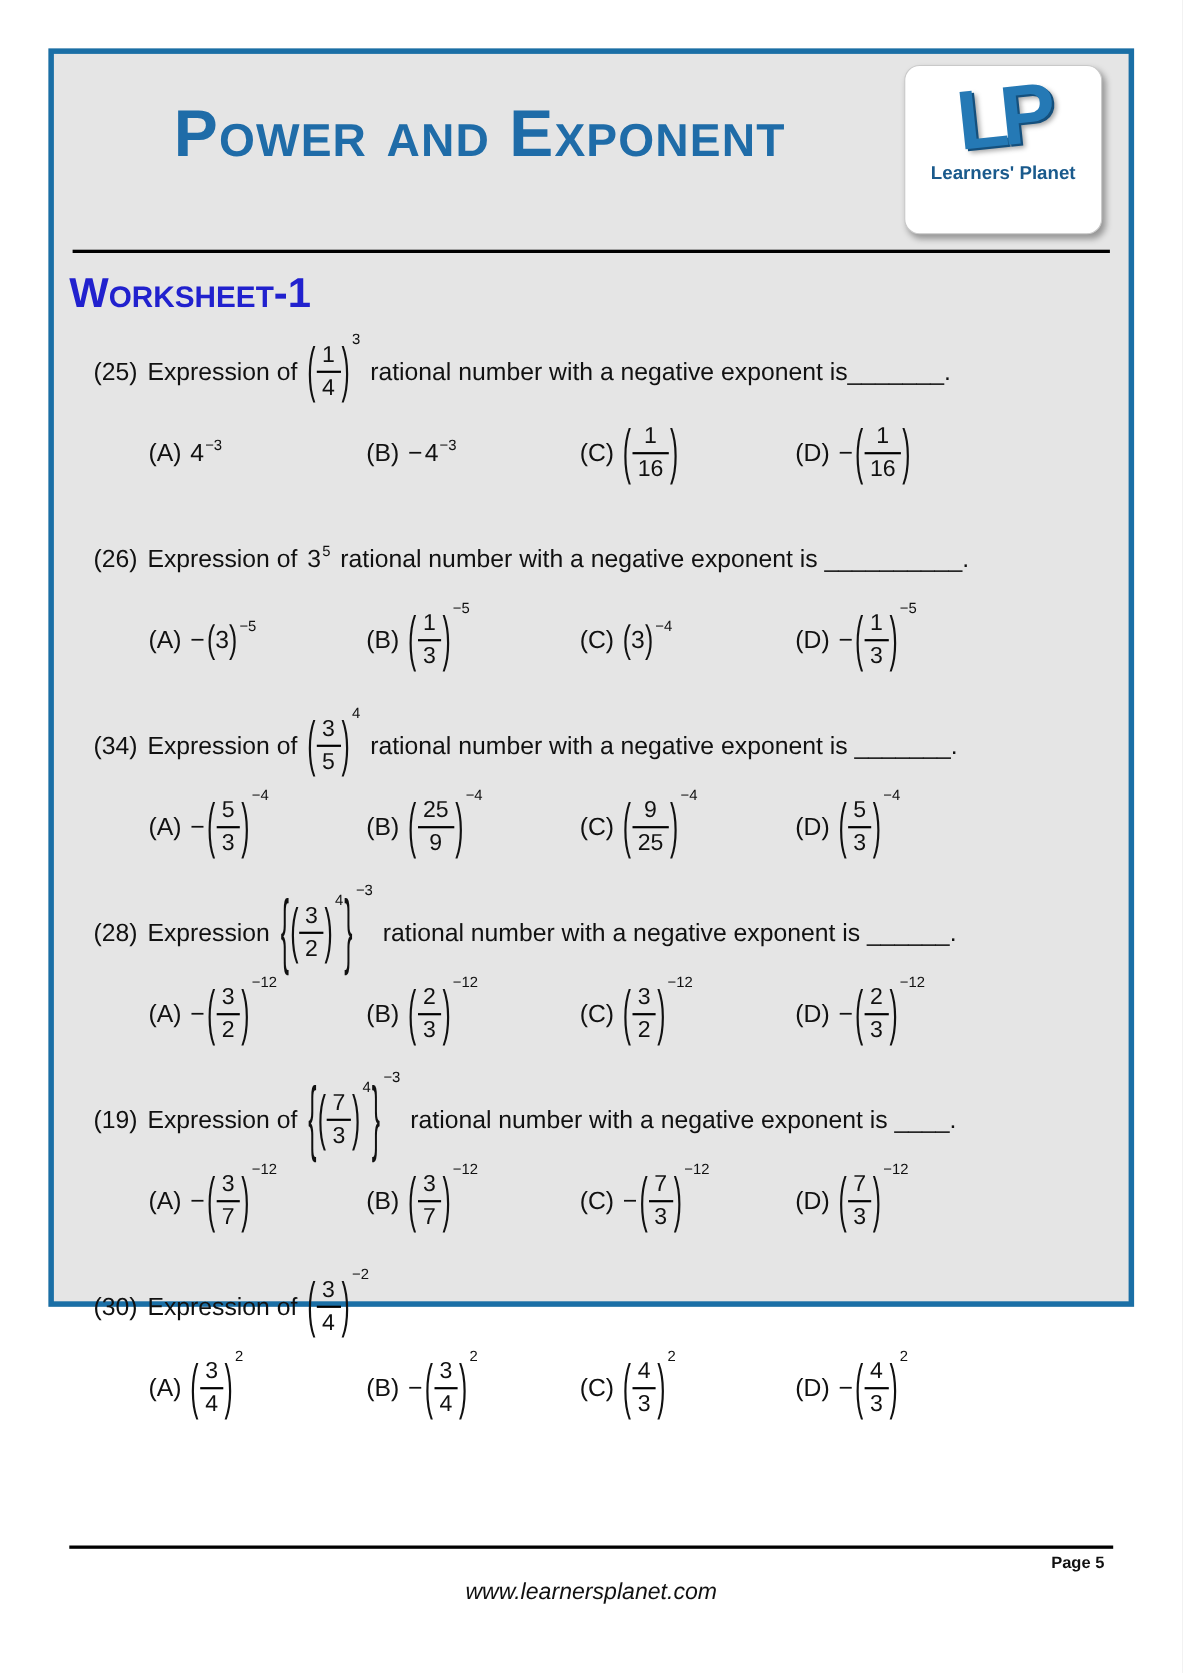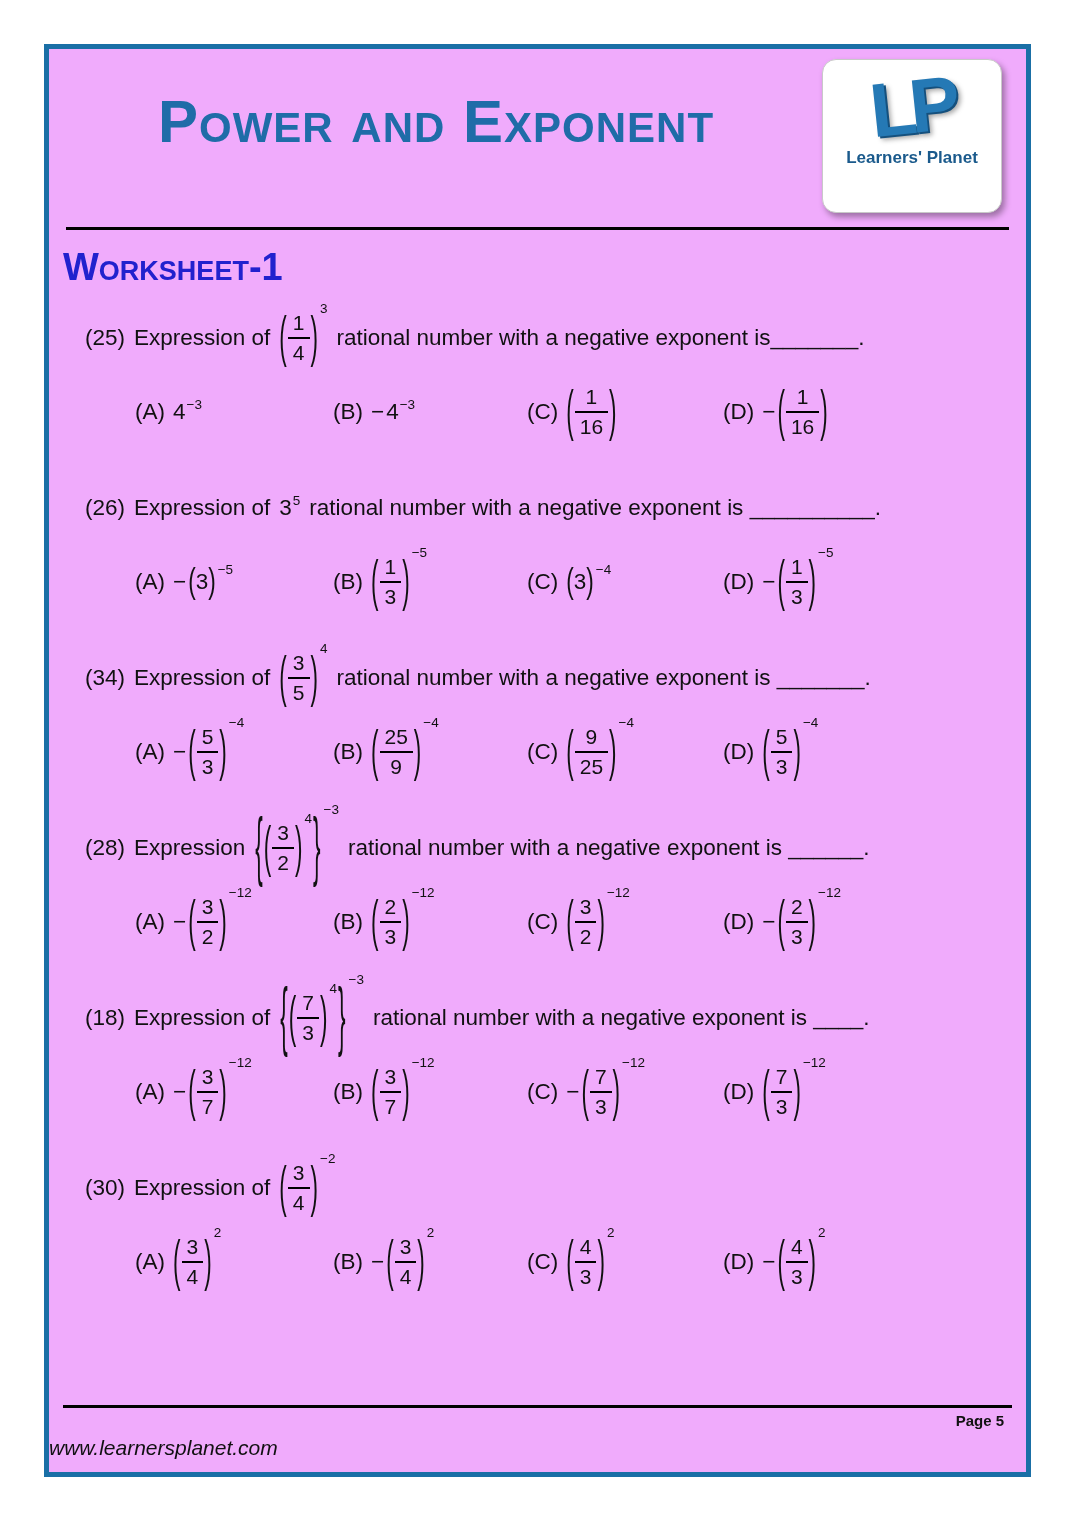--- a/index.html
+++ b/index.html
@@ -3,22 +3,22 @@
 <meta charset="utf-8">
 <style>
   html,body{margin:0;padding:0;}
   body{
     width:1075px;height:1521px;position:relative;background:#ffffff;
     font-family:"Liberation Sans",sans-serif;color:#111;
     -webkit-font-smoothing:antialiased;
   }
   .frame{
     box-sizing:border-box;position:absolute;left:44px;top:44px;
-    width:987px;height:1433px;border:5px solid var(--border-blue,#1A6FA6);
-    background:#f0abfc;
+    width:987px;height:1144px;border:5px solid var(--border-blue,#1A6FA6);
+    background:#e5e5e5;
   }
   .content{position:absolute;inset:0;padding:0 14px;}
 
   
   .header{position:relative;height:178px;}
   .title{
     position:absolute;left:95px;top:38px;
     font-size:60px;font-weight:bold;font-variant:small-caps;
     letter-spacing:1px;color:var(--title-blue,#1F6CA8);white-space:nowrap;
   }
@@ -70,21 +70,21 @@
   .paren.b2{transform:scaleY(2.45);}
   .brace.b3{transform:scaleY(3.35);margin:0 1px;}
   .sup-x{font-size:13.5px;line-height:1;}
   .grp > .sup-x{align-self:flex-start;margin:-8px 0 0 2px;}
   .g-b3 > .sup-x{margin-top:-17px;}
   .mrow > .sup-x{position:relative;top:-0.55em;margin-left:1px;}
 
   
   .footer-rule{position:absolute;left:14px;right:14px;top:1356px;height:3px;background:#000;}
   .page-num{position:absolute;top:1363px;right:22px;font-size:15px;font-weight:bold;}
-  .site{position:absolute;top:1387px;left:0;right:0;text-align:left;font-size:21px;font-style:italic;}
+  .site{position:absolute;top:1387px;left:0;right:0;text-align:center;font-size:21px;font-style:italic;}
 </style>
 </head>
 <body>
 
 <div class="frame">
   <div class="content">
 
     <div class="header">
       <div class="title">Power and Exponent</div>
       <div class="logo">
@@ -402,21 +402,21 @@
                     <span class="sup-x">−12</span>
                   </span>
                 </span>
               </span></span>
         </div>
       </div>
     </section>
 
     <section class="q">
       <div class="stem">
-        <span class="qnum">(18)</span>
+        <span class="qnum">(19)</span>
         <span class="qtext">Expression of</span>
         <span class="qmath"><span class="math">
               <span class="grp g-b3">
                 <span class="brace b3">{</span>
                 <span class="grp g-b2">
                   <span class="paren b2">(</span>
                   <span class="frac">
                     <span class="fnum">7</span>
                     <span class="fden">3</span>
                   </span>

